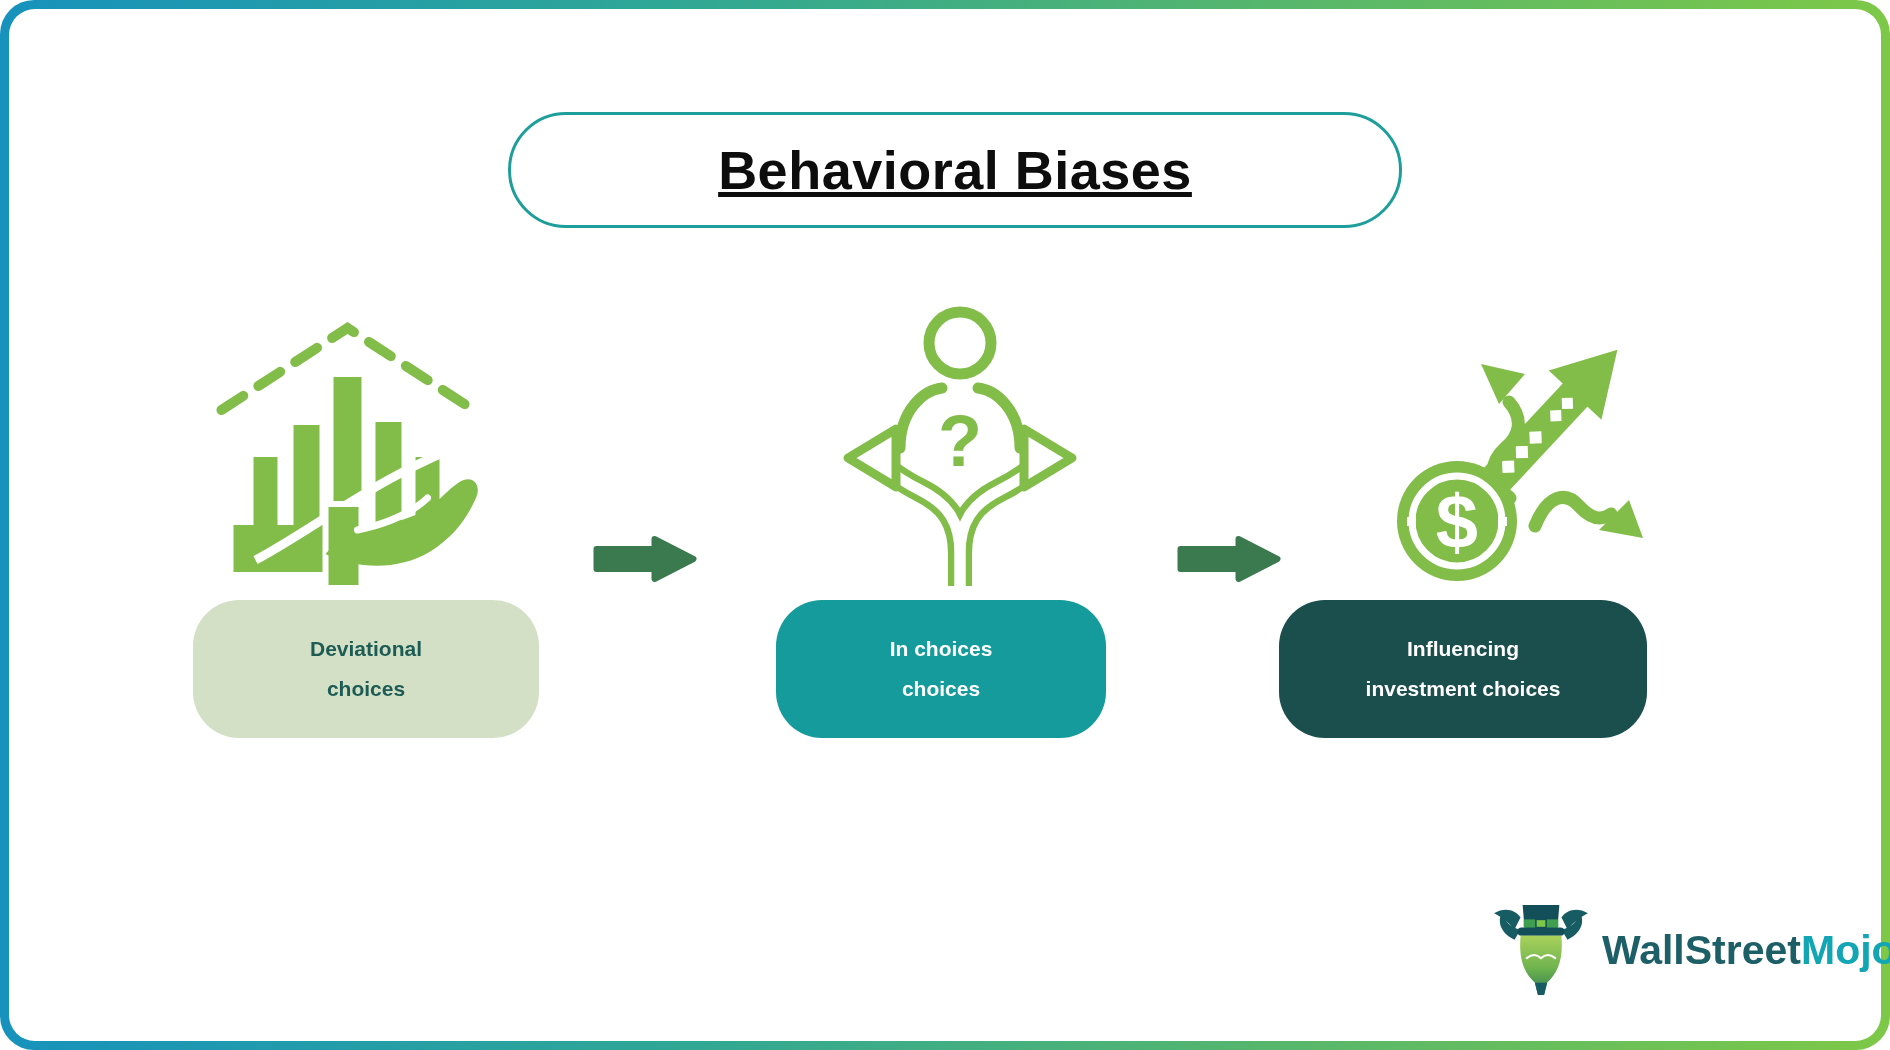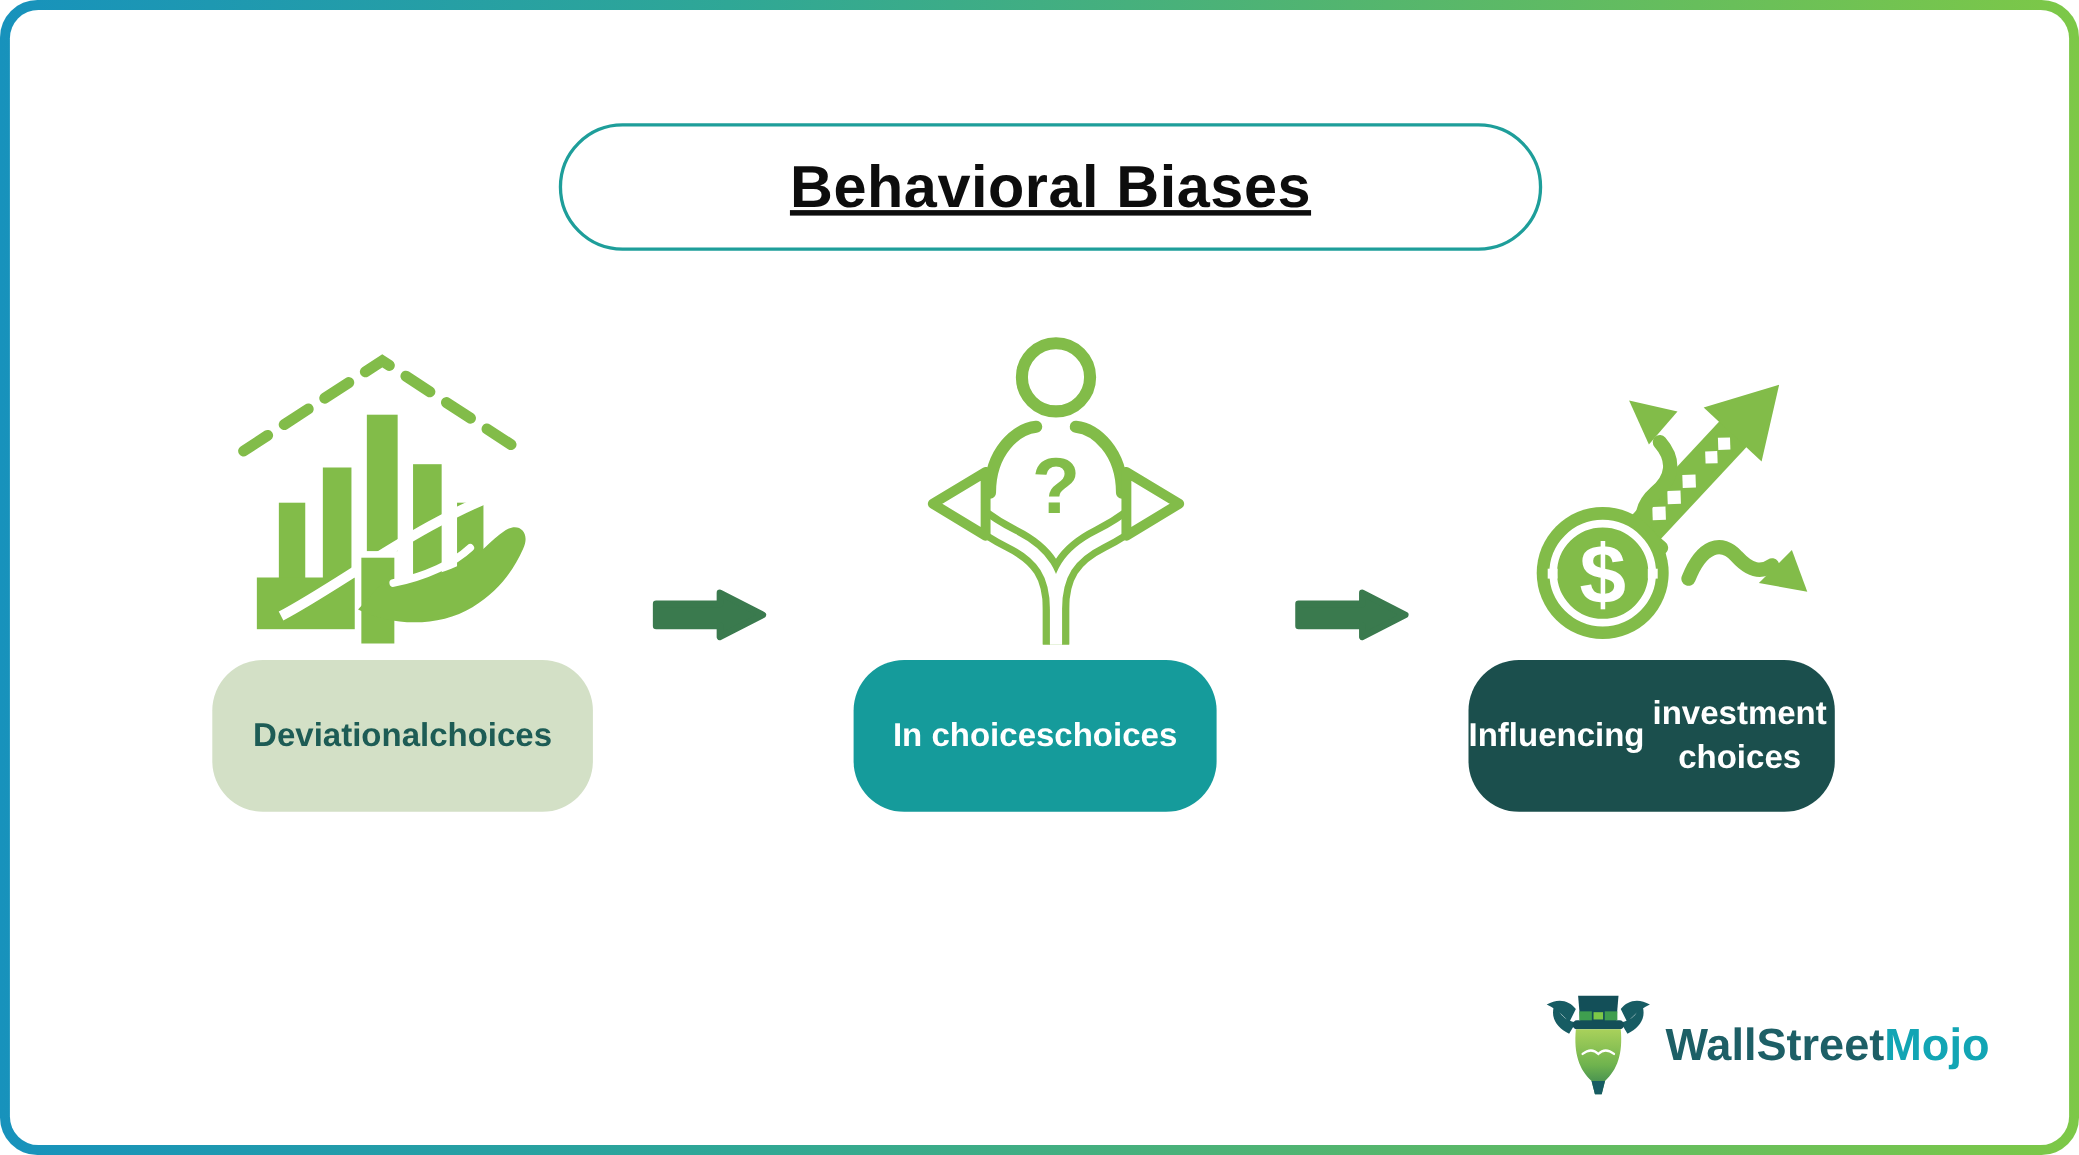--- a/index.html
+++ b/index.html
@@ -17,27 +17,27 @@
   .icon{position:absolute;}
   .icon1{left:205px;top:292px;width:285px;height:300px;}
   .icon2{left:838px;top:298px;width:245px;height:295px;}
   .icon3{left:1395px;top:288px;width:280px;height:305px;}
 
   .connector{position:absolute;width:106px;height:50px;}
   .conn1{left:592px;top:534px;}
   .conn2{left:1176px;top:534px;}
 
   .step-box{position:absolute;top:600px;height:138px;border-radius:46px;
-            display:flex;flex-direction:row;align-items:center;justify-content:center;
-            font-weight:bold;font-size:30px;line-height:40px;text-align:center;}
+            display:flex;flex-direction:column;align-items:center;justify-content:center;
+            font-weight:bold;font-size:21px;line-height:40px;text-align:center;}
   .box1{left:193px;width:346px;background:#D3E0C6;color:#1D5C55;}
   .box2{left:776px;width:330px;background:#159B9B;color:#ffffff;}
-  .box3{left:1335px;width:333px;background:#1B4F4D;color:#ffffff;}
+  .box3{left:1279px;width:368px;background:#1B4F4D;color:#ffffff;}
 
-  .logo{position:absolute;left:1402px;top:898px;width:360px;height:104px;display:flex;align-items:center;}
+  .logo{position:absolute;left:1490px;top:898px;width:360px;height:104px;display:flex;align-items:center;}
   .logo svg{width:102px;height:102px;flex:0 0 auto;}
   .logo-text{font-size:41px;font-weight:bold;margin-left:10px;white-space:nowrap;}
   .logo-text .p1{color:#1D5F66;}
   .logo-text .p2{color:#12A5B4;}
 </style>
 </head>
 <body>
 
 <div class="frame">
   <div class="frame-inner"></div>

